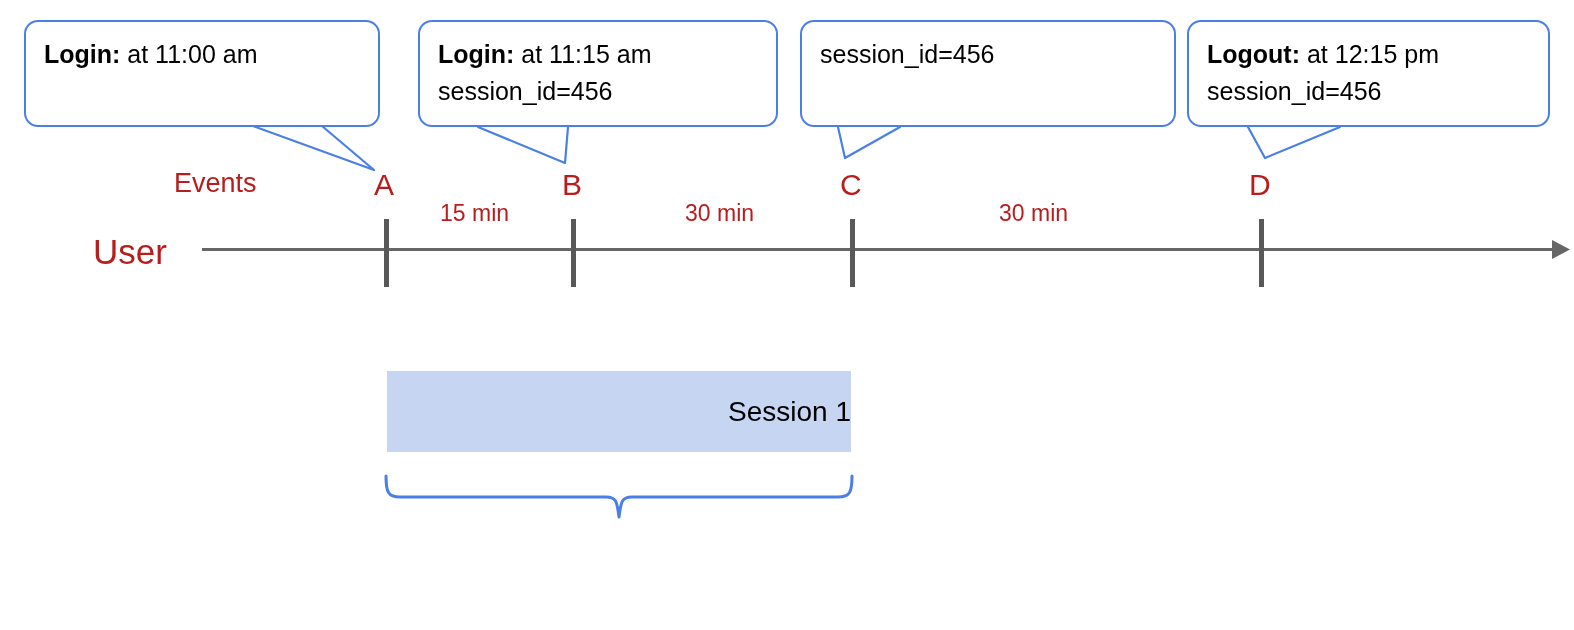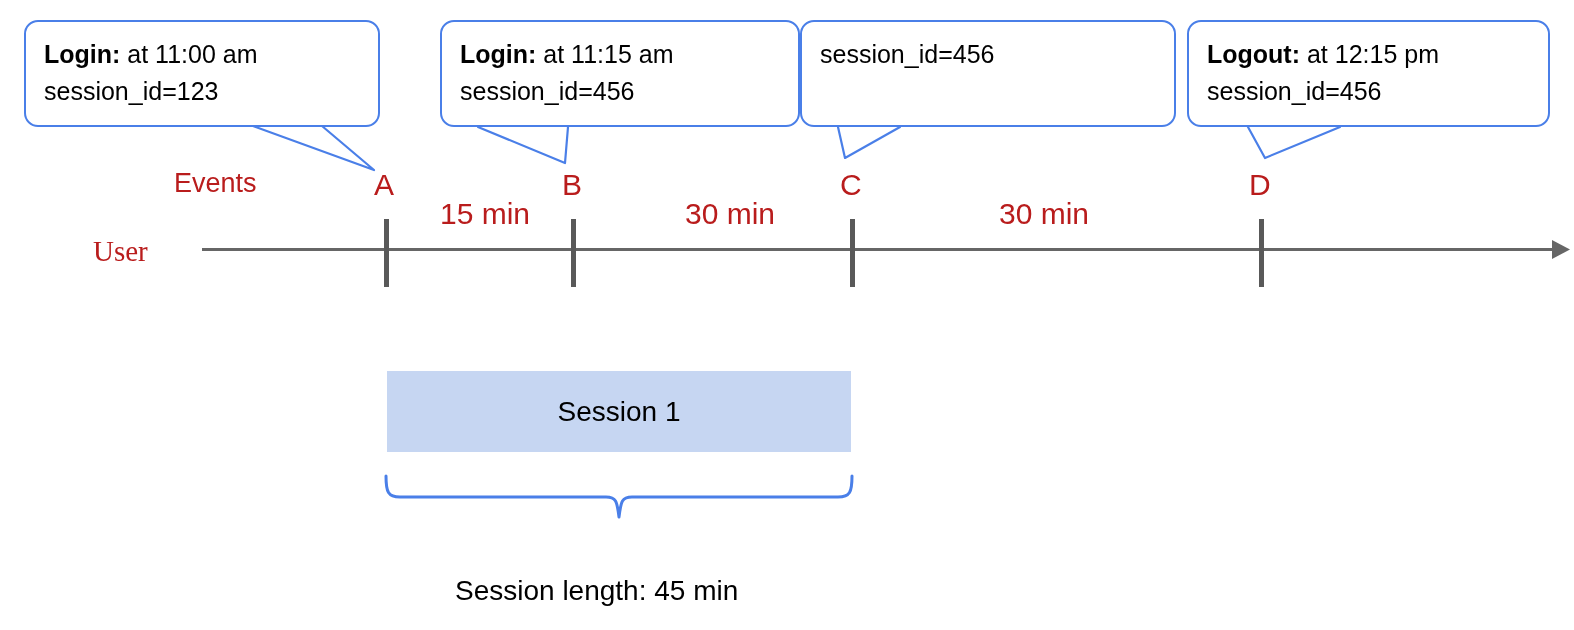--- a/index.html
+++ b/index.html
@@ -53,39 +53,38 @@
     position: absolute;
     white-space: nowrap;
     color: #b91c1c;
     z-index: 4;
   }
   .row-label-events {
     font-size: 27px;
     line-height: 27px;
   }
   .row-label-user {
-    font-size: 29px;
+    font-size: 35px;
     line-height: 35px;
-    font-family: Liberation Serif, serif;
   }
   .event-letter {
     font-size: 30px;
     line-height: 30px;
   }
   .interval-label {
-    font-size: 30px;
+    font-size: 23px;
     line-height: 23px;
   }
 
   
   .session-bar {
     position: absolute;
     display: flex;
     align-items: center;
-    justify-content: center;
+    justify-content: flex-end;
     background: #c6d6f2;
     z-index: 2;
   }
   .session-bar-label {
     font-size: 28px;
     line-height: 28px;
     color: #000000;
   }
 
   .session-caption {
@@ -125,24 +124,23 @@
              C 621,501 622,497 632,497
              L 838,497
              C 850,497 852,492 852,476" fill="none" stroke="#4a7fe8" stroke-width="3" stroke-linecap="round" stroke-linejoin="round"></path>
   </svg>
 
   <div class="callout" style="left:24px; top:20px; width:356px; height:107px;">
     <div class="callout-line">
       <span class="lbl">Login:</span>
       <span>at 11:00 am</span>
     </div>
-    <div class="callout-line">session_id=123</div>
   </div>
 
-  <div class="callout" style="left:440px; top:20px; width:360px; height:107px;">
+  <div class="callout" style="left:418px; top:20px; width:360px; height:107px;">
     <div class="callout-line">
       <span class="lbl">Login:</span>
       <span>at 11:15 am</span>
     </div>
     <div class="callout-line">session_id=456</div>
   </div>
 
   <div class="callout" style="left:800px; top:20px; width:376px; height:107px;">
     <div class="callout-line">session_id=456</div>
   </div>
@@ -165,15 +163,14 @@
   <div class="axis-text event-letter" style="left:1249px; top:170px;">D</div>
 
   <div class="axis-text interval-label" style="left:440px; top:202px;">15 min</div>
   <div class="axis-text interval-label" style="left:685px; top:202px;">30 min</div>
   <div class="axis-text interval-label" style="left:999px; top:202px;">30 min</div>
 
   <div class="session-bar" style="left:387px; top:371px; width:464px; height:81px;">
     <span class="session-bar-label">Session 1</span>
   </div>
 
-  <div class="session-caption" style="left:455px; top:577px;">Session length: 45 min</div>
 
 </div>
 
 </body></html>

